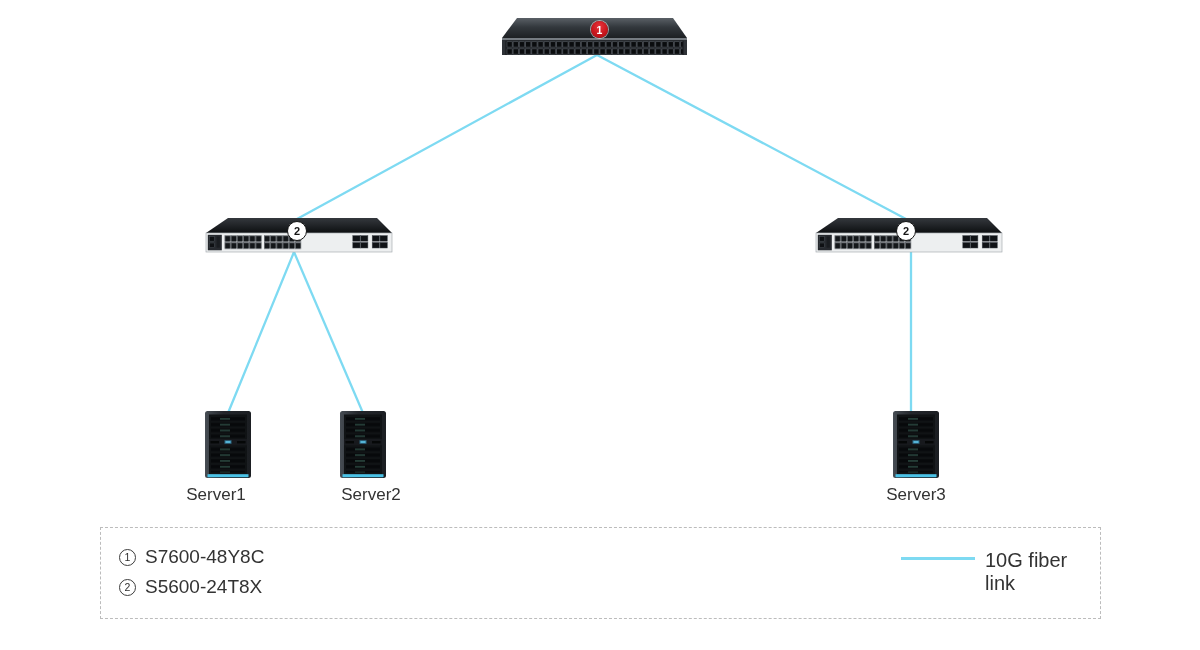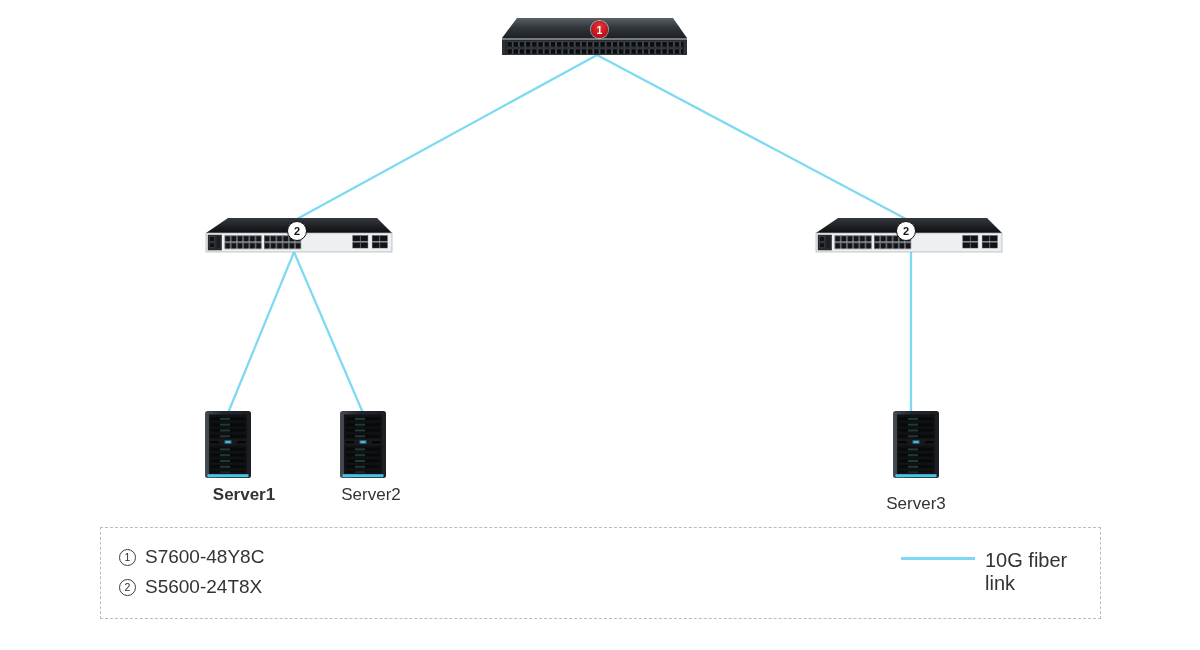--- a/index.html
+++ b/index.html
@@ -134,23 +134,23 @@
 
     <use href="#srv" x="205" y="411"></use>
     <use href="#srv" x="340" y="411"></use>
     <use href="#srv" x="893" y="411"></use>
   </svg>
 
   <div class="badge badge-red">1</div>
   <div class="badge badge-white badge-acc-left">2</div>
   <div class="badge badge-white badge-acc-right">2</div>
 
-  <div class="srv-label" style="left:174px;font-weight:bold;">Server1</div>
+  <div class="srv-label" style="left:146px;">Server1</div>
   <div class="srv-label" style="left:301px;">Server2</div>
-  <div class="srv-label" style="left:846px;margin-top:9px;">Server3</div>
+  <div class="srv-label" style="left:846px;">Server3</div>
 
   <div class="legend">
     <div class="legend-item row1">
       <span class="sym-circle">1</span>
       <span class="legend-label">S7600-48Y8C</span>
     </div>
     <div class="legend-item row2">
       <span class="sym-circle">2</span>
       <span class="legend-label">S5600-24T8X</span>
     </div>

